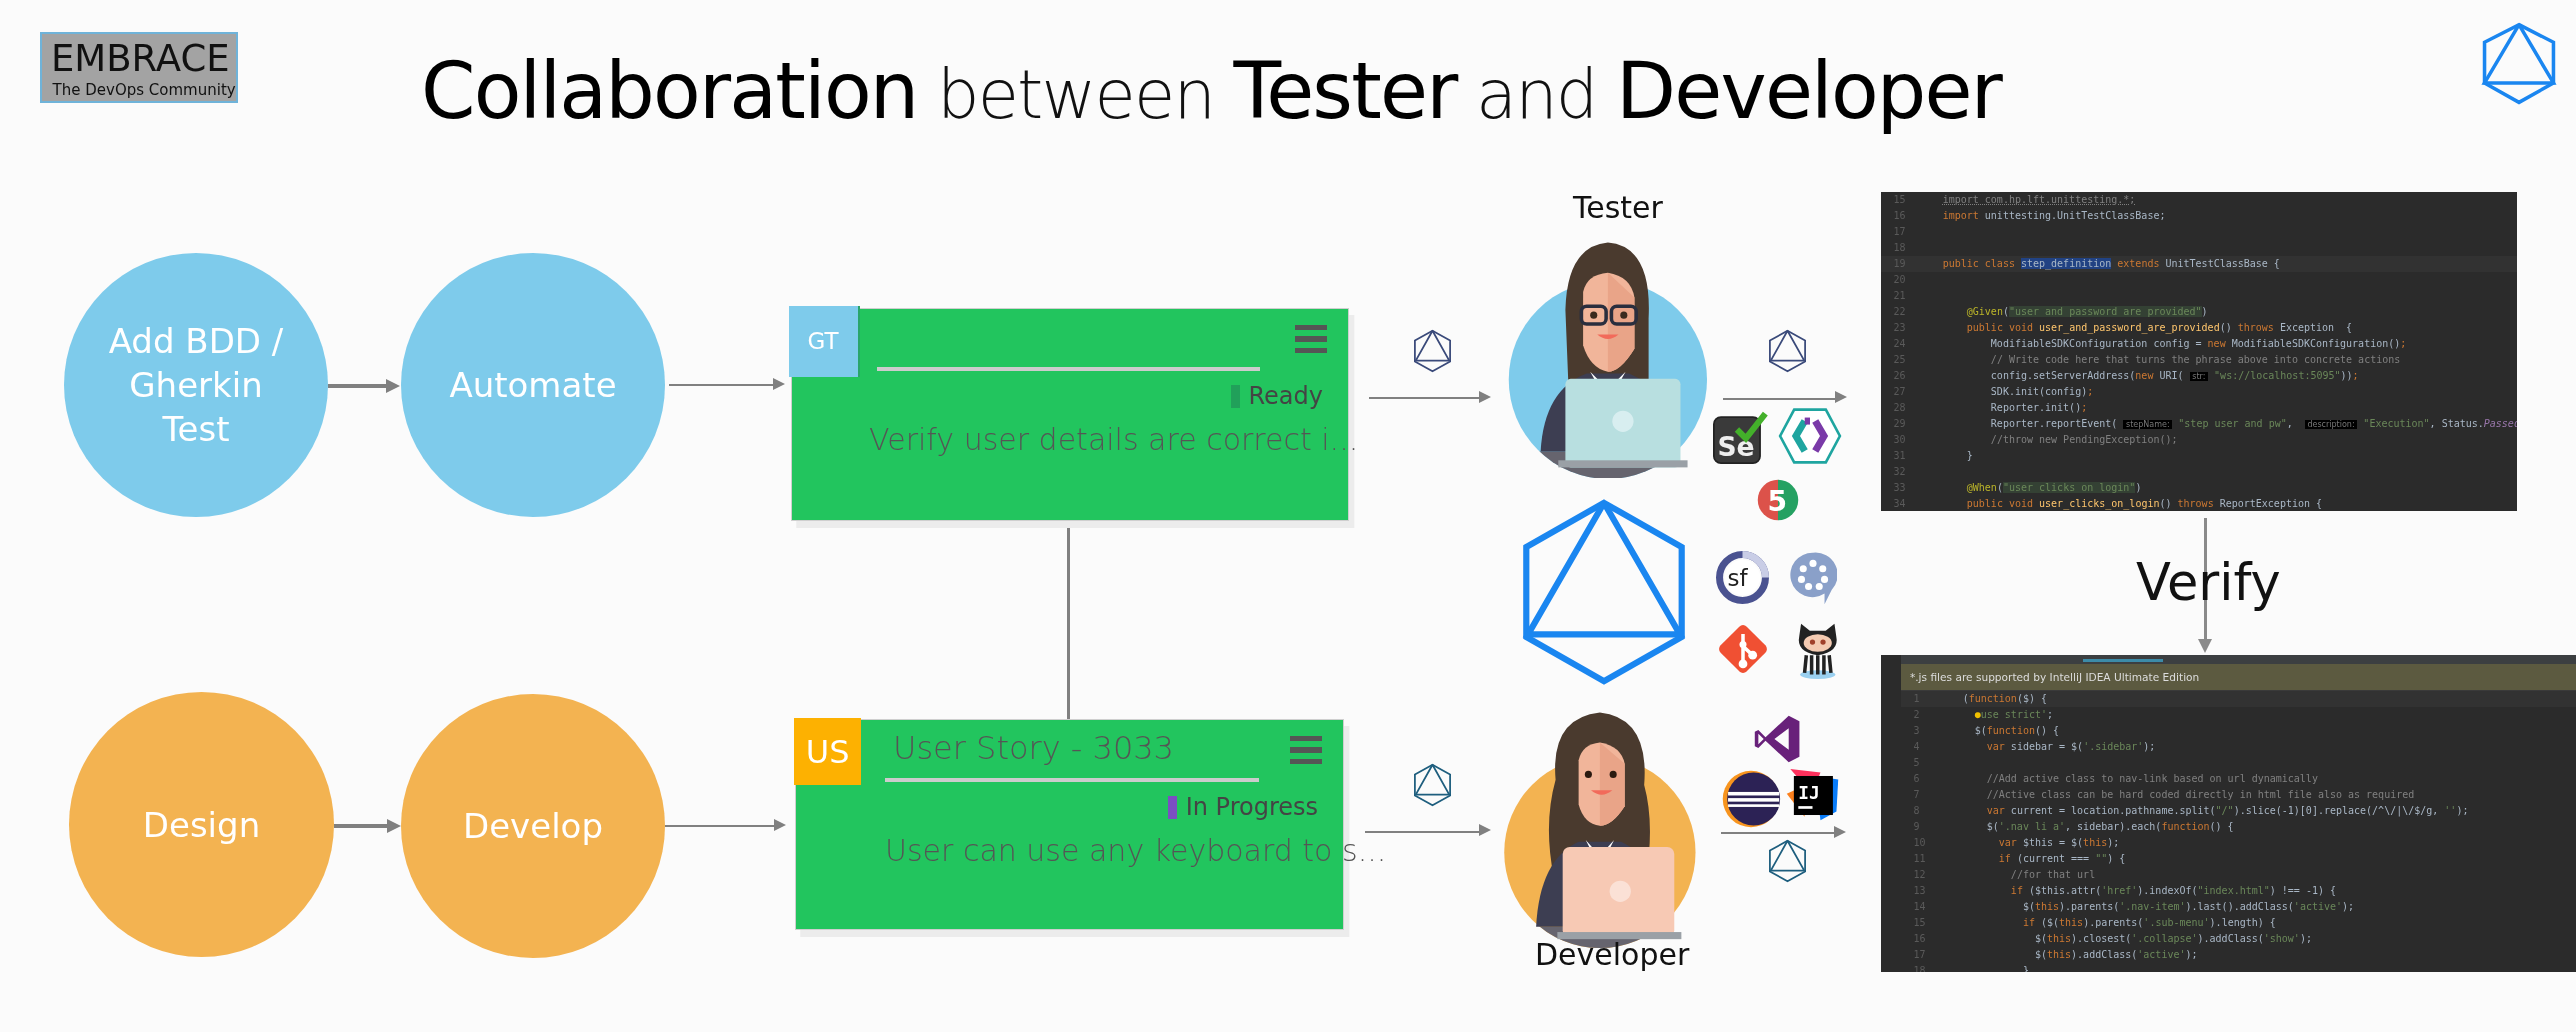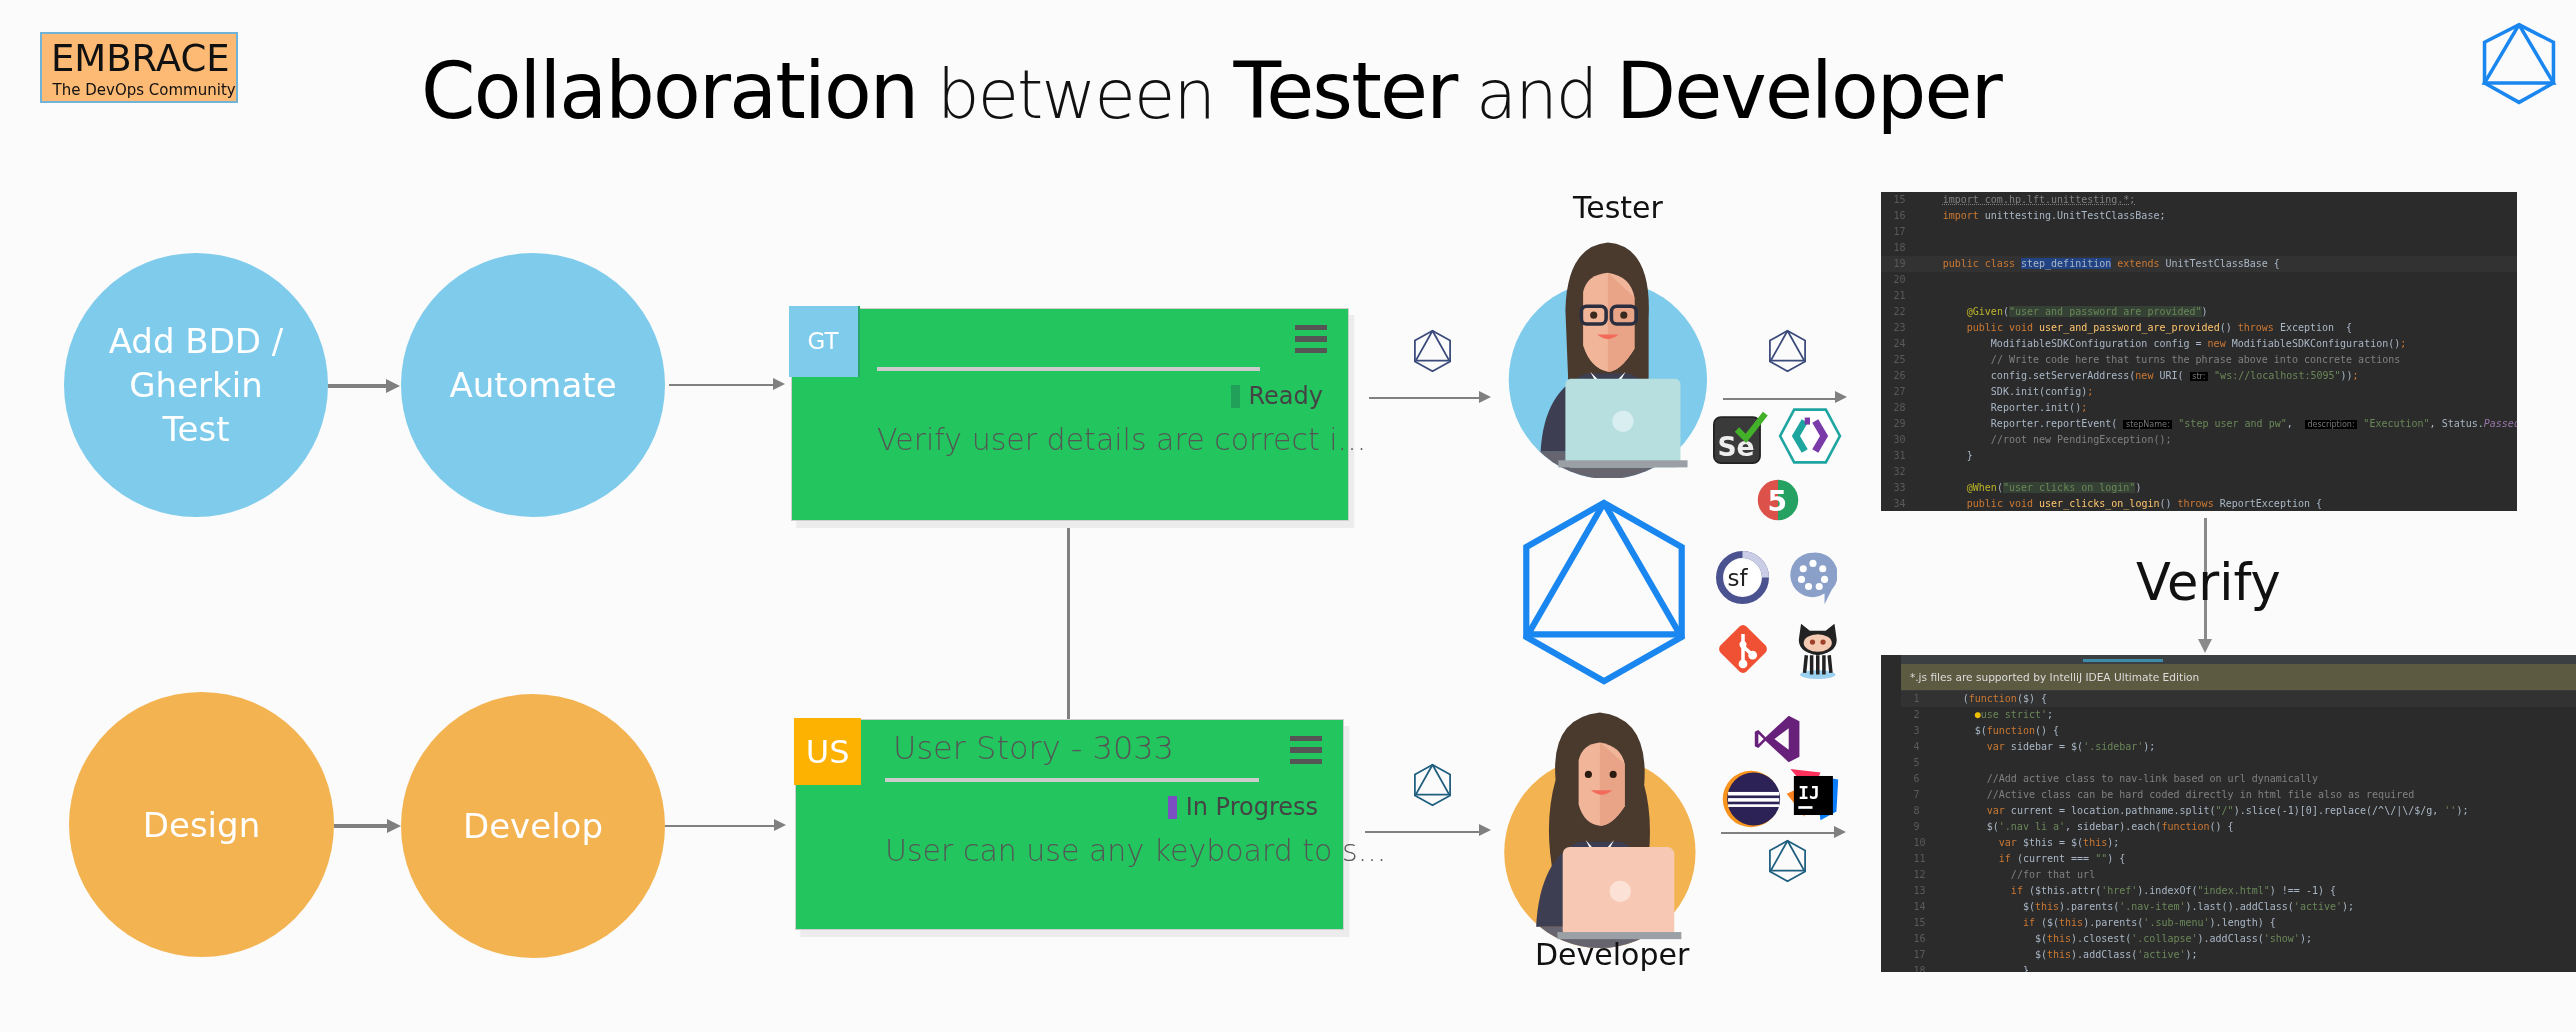--- a/index.html
+++ b/index.html
@@ -1,21 +1,21 @@
 <!DOCTYPE html>
 <html style="font-size:14px"><head>
 <meta charset="utf-8">
 <style>
   html, body { margin:0; padding:0; }
   body { width:2576px; height:1033px; background:#fbfbfb; position:relative; overflow:hidden;
          font-family:"DejaVu Sans", "Liberation Sans", sans-serif; color:#111; }
   .abs { position:absolute; }
 
   
-  .logo-box { left:40px; top:32px; width:198px; height:71px; border:2.7px solid #6fb3d9; background:#fdba74; box-sizing:border-box; }
+  .logo-box { left:40px; top:32px; width:198px; height:71px; border:2.7px solid #6fb3d9; background:#a3a3a3; box-sizing:border-box; }
   .logo-main { position:absolute; left:8.9px; top:5.3px; font-size:37px; letter-spacing:0px; color:#111; font-family:"DejaVu Sans", sans-serif; line-height:39px; }
   .logo-sub { position:absolute; left:10.6px; top:48px; font-size:15px; color:#111; line-height:16px; white-space:nowrap; }
 
   
   .title { left:421px; top:43px; white-space:nowrap; font-size:78px; line-height:97px; letter-spacing:-1.8px; }
   .title .sm { font-size:67px; font-weight:300; color:#111; }
   .title .lg { color:#000;margin-top:48px; }
 
   
   .circle { border-radius:50%; display:flex; align-items:center; justify-content:center; text-align:center;
@@ -31,21 +31,21 @@
 
   
   .card { background:#22c55e; border:1.8px solid #cfcfcf; box-shadow:5.3px 7px 0 #ececec; box-sizing:border-box;text-align:center; }
   .card-badge { position:absolute; left:-7px; top:-3.5px; width:71px; height:69px; color:#fff; display:flex; align-items:center; justify-content:center; }
   .card-title { position:absolute; left:85px; top:8.9px; font-size:32px; color:#555; font-weight:300; white-space:nowrap; }
   .card-rule { position:absolute; left:85px; top:58px; width:383px; height:3.5px; background:#cccccc; }
   .card-menu { position:absolute; right:21px; top:16px; width:32px; height:28px; }
   .card-menu span { display:block; height:5.3px; background:#555; margin-bottom:6.2px; }
   .card-status { position:absolute; right:25px; top:73px; font-size:24px; color:#444; display:flex; align-items:center; gap:8.9px; white-space:nowrap; }
   .card-status .bar { width:8.9px; height:23px; display:inline-block; }
-  .card-desc { position:absolute; left:85px; top:113px; font-size:30px; color:#555; font-weight:300; white-space:nowrap; }
+  .card-desc { position:absolute; left:77px; top:113px; font-size:30px; color:#555; font-weight:300; white-space:nowrap; }
 
   
   .persona-label { font-size:30px; color:#111; white-space:nowrap; }
 
   
   .code { background:#2b2b2b; overflow:hidden; font-family:"DejaVu Sans Mono", "Liberation Mono", monospace; font-size:10px; color:#a9b7c6; }
   .code .line { height:16px; line-height:16px; white-space:pre; display:flex; }
   .code .ln { width:44px; color:#5a5a5a; padding-left:12.4px; box-sizing:border-box; flex:none; }
   .code .gut { width:17.7px; flex:none; color:#666; }
   .code .txt { flex:1; }
@@ -322,21 +322,21 @@
       <div class="line"><span class="ln">20</span><span class="gut"></span><span class="txt"></span></div>
       <div class="line"><span class="ln">21</span><span class="gut"></span><span class="txt"></span></div>
       <div class="line"><span class="ln">22</span><span class="gut"></span><span class="txt">    <span class="ann">@Given</span>(<span class="gstr">"user and password are provided"</span>)</span></div>
       <div class="line"><span class="ln">23</span><span class="gut"></span><span class="txt">    <span class="kw">public void</span> <span class="fn">user_and_password_are_provided</span>() <span class="kw">throws</span> Exception  {</span></div>
       <div class="line"><span class="ln">24</span><span class="gut"></span><span class="txt">        ModifiableSDKConfiguration config = <span class="kw">new</span> ModifiableSDKConfiguration()<span class="kw">;</span></span></div>
       <div class="line"><span class="ln">25</span><span class="gut"></span><span class="txt">        <span class="cmt">// Write code here that turns the phrase above into concrete actions</span></span></div>
       <div class="line"><span class="ln">26</span><span class="gut"></span><span class="txt">        config.setServerAddress(<span class="kw">new</span> URI( <span class="hint">str:</span> <span class="str">"ws://localhost:5095"</span>))<span class="kw">;</span></span></div>
       <div class="line"><span class="ln">27</span><span class="gut"></span><span class="txt">        SDK.init(config)<span class="kw">;</span></span></div>
       <div class="line"><span class="ln">28</span><span class="gut"></span><span class="txt">        Reporter.init()<span class="kw">;</span></span></div>
       <div class="line"><span class="ln">29</span><span class="gut"></span><span class="txt">        Reporter.reportEvent( <span class="hint">stepName:</span> <span class="str">"step user and pw"</span>,  <span class="hint">description:</span> <span class="str">"Execution"</span>, Status.<span class="pur">Passed</span>)</span></div>
-      <div class="line"><span class="ln">30</span><span class="gut"></span><span class="txt">        <span class="cmt">//root new PendingException();</span></span></div>
+      <div class="line"><span class="ln">30</span><span class="gut"></span><span class="txt">        <span class="cmt">//throw new PendingException();</span></span></div>
       <div class="line"><span class="ln">31</span><span class="gut"></span><span class="txt">    }</span></div>
       <div class="line"><span class="ln">32</span><span class="gut"></span><span class="txt"></span></div>
       <div class="line"><span class="ln">33</span><span class="gut"></span><span class="txt">    <span class="ann">@When</span>(<span class="gstr">"user clicks on login"</span>)</span></div>
       <div class="line"><span class="ln">34</span><span class="gut"></span><span class="txt">    <span class="kw">public void</span> <span class="fn">user_clicks_on_login</span>() <span class="kw">throws</span> ReportException {</span></div>
     </div>
 </div>
 
 <div class="abs vline" style="left:2204px;top:518px;height:124px;width:2.7px;background:#8a8a8a;"></div>
 <div class="abs arrow-d" style="left:2198px;top:639px;border-top-color:#8a8a8a;"></div>
 <div class="abs verify" style="left:2136px;top:553px;text-align:center;">Verify</div>

